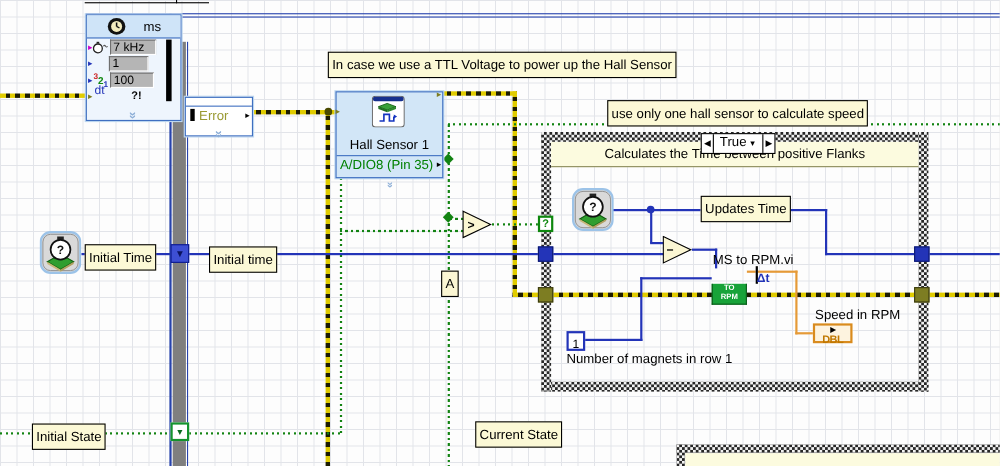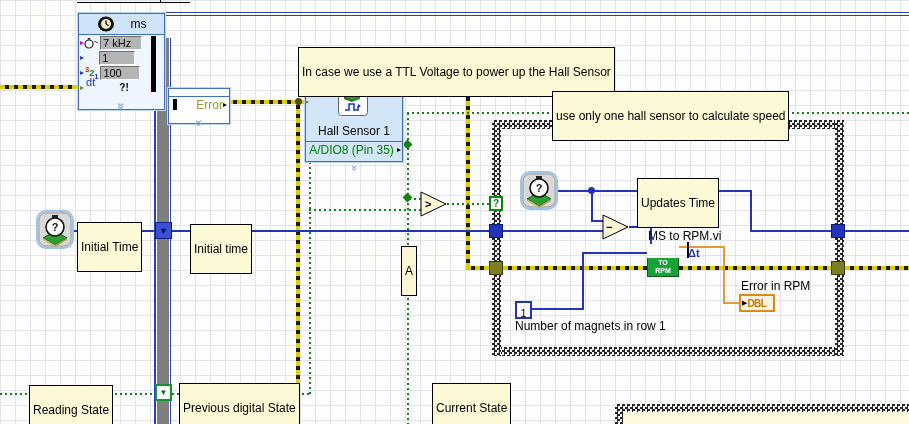--- a/index.html
+++ b/index.html
@@ -21,21 +21,21 @@
   
   .hatch{position:absolute;background:repeating-conic-gradient(#262626 0% 25%,#f2f2f2 0% 50%) 0 0/5px 5px;}
   .grayband{position:absolute;background:#7f7f7f;}
   .blueline{position:absolute;background:#2743ad;}
   .caseheader{position:absolute;background:#fcfbdf;border-bottom:1px solid #8a8a5a;display:flex;align-items:center;justify-content:center;font-size:12px;color:#000;}
   .selector{position:absolute;background:#fff;border:1px solid #000;display:flex;align-items:center;font-size:11px;color:#000;}
   .selector .arr{font-size:8px;padding:0 2px;line-height:15px;}
   .selector .mid{flex:1;text-align:center;border-left:1px solid #000;border-right:1px solid #000;line-height:15px;font-size:12px;}
   .selector .dd{font-size:7px;padding-left:2px;}
   
-  .lbl{position:absolute;background:#fcf9d6;border:1px solid #000;color:#000;font-size:12px;line-height:14px;padding:17px 3px;white-space:nowrap;}
+  .lbl{position:absolute;background:#fcf9d6;border:1px solid #000;color:#000;font-size:12px;line-height:14px;padding:4px 3px;white-space:nowrap;}
   .txt{position:absolute;color:#000;font-size:12px;white-space:nowrap;}
   
   .node{position:absolute;background:#d2e6f7;border:1px solid #3f6fc0;box-shadow:0 0 0 1px #bcd6ef;}
   .chev{color:#8fb0d8;font-weight:bold;font-size:12px;display:inline-block;transform:rotate(90deg);letter-spacing:-2px;line-height:8px;}
   .tunnel-blue{position:absolute;background:#2334b8;border:1px solid #0d1a70;}
   .tunnel-olive{position:absolute;background:#7d7d22;border:1px solid #3a3a10;}
   .tunnel-q{position:absolute;background:#fff;border:2px solid #0d870d;color:#0d870d;font-size:10px;font-weight:bold;text-align:center;line-height:11px;}
   .sr{position:absolute;display:flex;align-items:center;justify-content:center;font-size:9px;}
   .field{background:#b5b5b5;border-top:1px solid #6f6f6f;border-left:1px solid #6f6f6f;border-bottom:1px solid #fff;border-right:1px solid #fff;color:#000;font-size:11px;line-height:12px;padding:0 2px;}
   .trow{display:flex;align-items:center;height:15px;font-size:11px;}
@@ -132,21 +132,21 @@
     <div class="trow">
       <span class="tinyarrow" style="color:#7d7d22;padding-left:1px;">▸</span>
       <span style="flex:1;text-align:center;font-size:10px;font-weight:bold;color:#000;">?!</span>
     </div>
     <div style="height:14px;text-align:center;"><span class="chev">»</span></div>
     <div style="position:absolute;right:8px;top:22px;width:5px;height:56px;background:#000;"></div>
   </div>
 
   <div class="node" style="left:168px;top:88px;width:60px;height:34px;background:#fff;">
     <div style="height:7px;border-bottom:1px solid #3f6fc0;"></div>
-    <div style="display:flex;align-items:center;height:15px;text-align:right;">
+    <div style="display:flex;align-items:center;height:15px;">
       <span style="display:inline-block;width:4px;height:11px;background:#000;margin-left:4px;"></span>
       <span style="color:#9a9a33;font-size:12px;padding-left:4px;flex:1;">Error</span>
       <span class="tinyarrow" style="color:#000;padding-right:2px;">▸</span>
     </div>
     <div style="text-align:center;height:10px;"><span class="chev">»</span></div>
   </div>
 
   <div class="node" style="left:305px;top:83px;width:96px;height:77px;">
     <svg width="30" height="29" viewBox="0 0 30 29" style="position:absolute;left:32px;top:3px;">
       <rect x="0.5" y="0.5" width="29" height="28" rx="3" fill="#fff" stroke="#666"></rect>
@@ -164,20 +164,23 @@
     </div>
     <div style="position:absolute;left:0;bottom:-3px;width:100%;text-align:center;height:8px;"><span class="chev" style="font-size:10px;">»</span></div>
     <span class="tinyarrow" style="position:absolute;left:-1px;top:13px;color:#7d7d22;font-size:8px;">▸</span>
     <span class="tinyarrow" style="position:absolute;right:1px;top:-3px;color:#7d7d22;font-size:8px;">▸</span>
   </div>
 
   <div class="hatch" style="left:492px;top:120px;width:352px;height:9px;"></div>
   <div class="hatch" style="left:492px;top:347px;width:352px;height:9px;"></div>
   <div class="hatch" style="left:492px;top:120px;width:9px;height:236px;"></div>
   <div class="hatch" style="left:835px;top:120px;width:9px;height:236px;"></div>
+  <div class="caseheader" style="left:501px;top:129px;width:334px;height:22px;">
+    <span>Calculates the Time between positive Flanks</span>
+  </div>
   <div class="selector" style="left:637px;top:121px;width:66px;height:17px;">
     <span class="arr">◀</span>
     <span class="mid"><span>True</span><span class="dd">▼</span></span>
     <span class="arr">▶</span>
   </div>
 
   <div class="hatch" style="left:615px;top:404px;width:294px;height:8px;"></div>
   <div class="hatch" style="left:615px;top:404px;width:8px;height:20px;"></div>
   <div style="position:absolute;left:623px;top:412px;width:286px;height:12px;background:#fcfbdf;"></div>
 
@@ -220,38 +223,37 @@
       <div>TO</div>
         <div>RPM</div>
     </div>
   </div>
 
   <div style="position:absolute;left:515px;top:301px;width:13px;height:14px;background:#fff;border:2px solid #2334b8;text-align:center;">
     <span style="font-size:11px;line-height:14px;color:#000;">1</span>
   </div>
   <div class="txt" style="left:515px;top:319px;">Number of magnets in row 1</div>
 
-  <div class="txt" style="left:741px;top:279px;">Error in RPM</div>
-  <div style="position:absolute;left:739px;top:294px;width:32px;height:14px;background:#fdf3df;border:2px solid #d98b1e;display:flex;align-items:center;">
+  <div class="txt" style="left:741px;top:279px;">Speed in RPM</div>
+  <div style="position:absolute;left:739px;top:294px;width:32px;height:14px;background:#fdf3df;border:2px solid #d98b1e;display:flex;align-items:center;flex-direction:column;">
     <span style="font-size:7px;color:#000;padding-left:1px;">▶</span>
     <span style="font-size:10px;font-weight:bold;color:#c07800;letter-spacing:-0.5px;">DBL</span>
   </div>
 
   <div class="sr" style="left:155px;top:222px;width:15px;height:15px;background:#3d4fd4;border:1px solid #0d1a8a;color:#0a1260;">▼</div>
   <div class="sr" style="left:155px;top:384px;width:13px;height:13px;background:#fff;border:2px solid #14932e;color:#0a6b20;font-size:8px;">▼</div>
 
   <div class="tunnel-q" style="left:489px;top:196px;width:10px;height:11px;">?</div>
   <div class="tunnel-blue" style="left:489px;top:224px;width:12px;height:12px;"></div>
   <div class="tunnel-olive" style="left:489px;top:261px;width:12px;height:12px;"></div>
   <div class="tunnel-blue" style="left:831px;top:224px;width:12px;height:12px;"></div>
   <div class="tunnel-olive" style="left:831px;top:261px;width:12px;height:12px;"></div>
 
   <div class="lbl" style="left:298px;top:47px;">In case we use a TTL Voltage to power up the Hall Sensor</div>
   <div class="lbl" style="left:552px;top:91px;">use only one hall sensor to calculate speed</div>
   <div class="lbl" style="left:77px;top:222px;">Initial Time</div>
   <div class="lbl" style="left:190px;top:224px;">Initial time</div>
-  <div class="lbl" style="left:29px;top:385px;">Reading State</div>
-  <div class="lbl" style="left:179px;top:383px;">Previous digital State</div>
+  <div class="lbl" style="left:29px;top:385px;">Initial State</div>
   <div class="lbl" style="left:432px;top:383px;">Current State</div>
   <div class="lbl" style="left:637px;top:178px;">Updates Time</div>
   <div class="lbl" style="left:401px;top:246px;background:#fbf6d3;">A</div>
 
 </div>
 
 </body></html>

